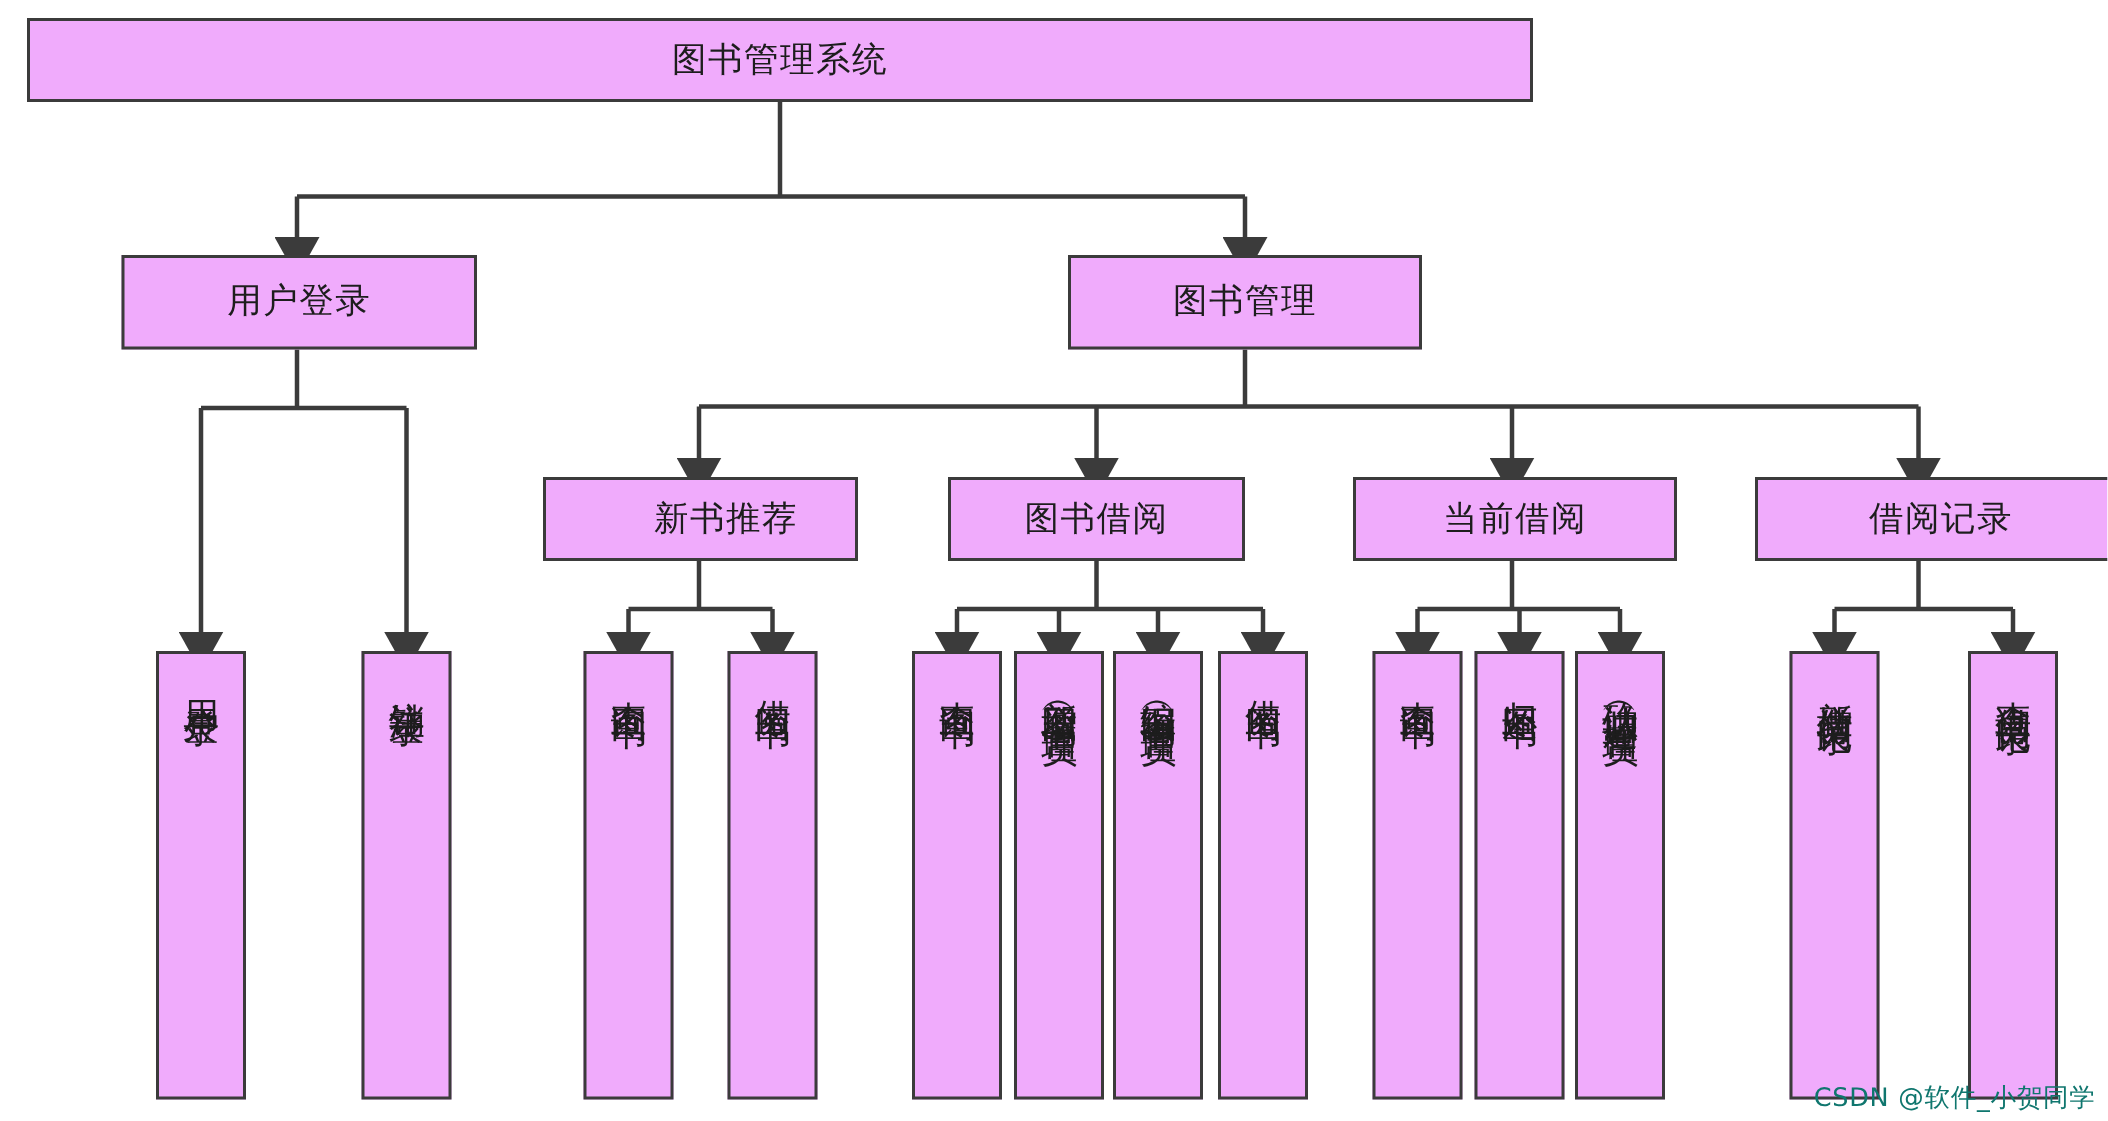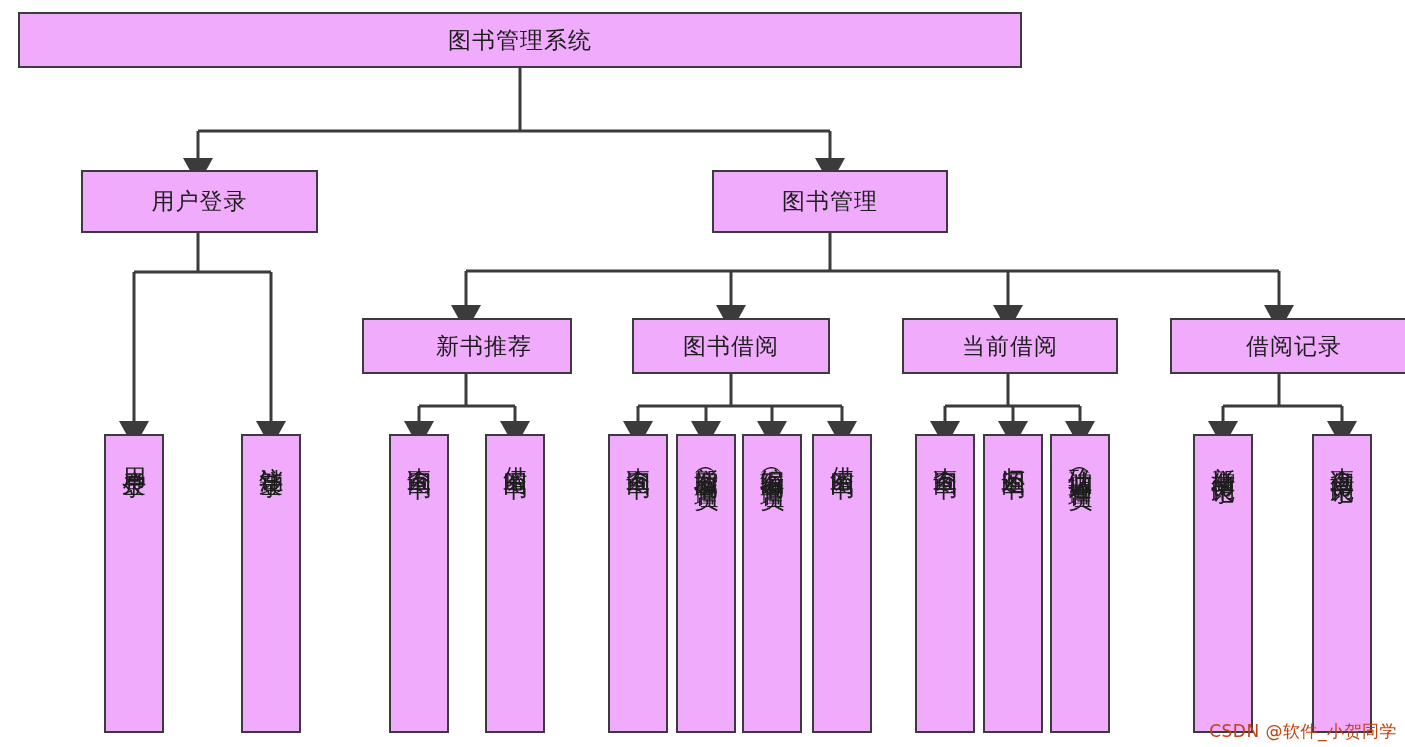--- a/index.html
+++ b/index.html
@@ -63,21 +63,21 @@
     font-size: 24px;
     line-height: 1.18;
     letter-spacing: 3px;
     white-space: nowrap;
   }
   #watermark {
     position: absolute;
     right: 8px;
     bottom: 4px;
     font-size: 17px;
-    color: #c2410c;
+    color: #0f766e;
     letter-spacing: 0.5px;
     z-index: 5;
     white-space: nowrap;
   }
 </style>
 </head>
 <body>
 
 <div id="diagram-root">
 

